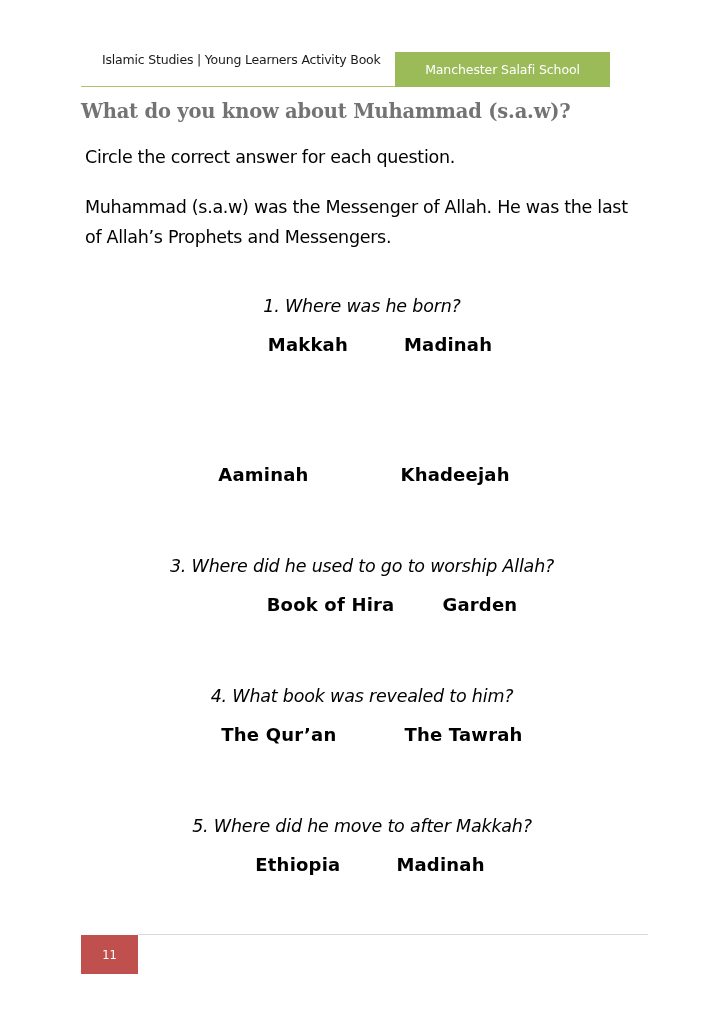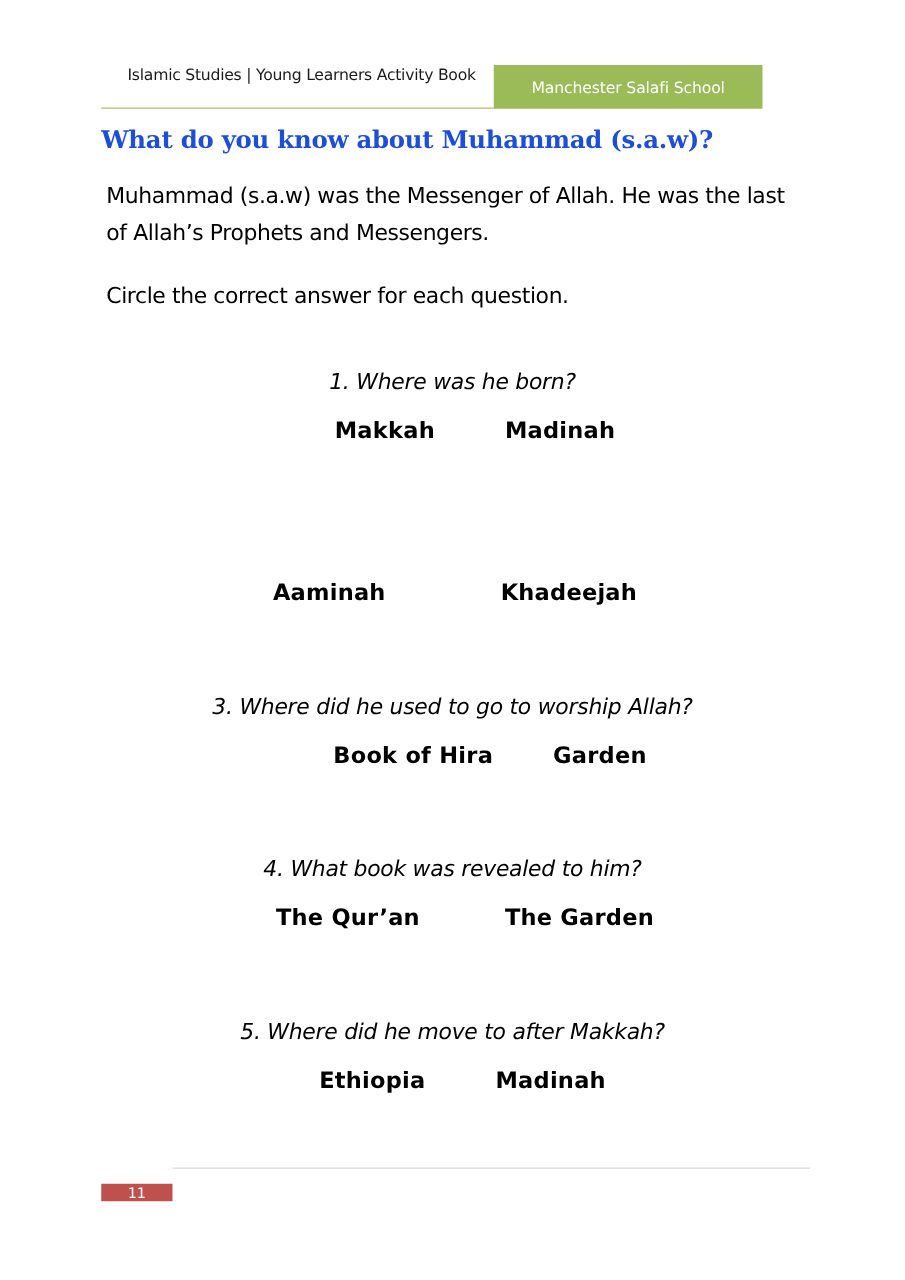--- a/index.html
+++ b/index.html
@@ -76,21 +76,21 @@
 
   
   .title {
     position: absolute;
     left: 81px;
     top: 100px;
     width: 567px;
     font-family: "DejaVu Serif", serif;
     font-weight: bold;
     font-size: 19.5px;
-    color: #1d4ed8;
+    color: #737373;
     letter-spacing: -0.2px;
     white-space: nowrap;
   }
 
   
   .intro {
     position: absolute;
     left: 85px;
     top: 142px;
     width: 552px;
@@ -177,23 +177,23 @@
     position: absolute;
     left: 57px;
     top: 0;
     width: 510px;
     height: 1px;
     background: #d9d9d9;
   }
   .page-badge {
     position: absolute;
     left: 0;
-    top: 13px;
+    top: 1px;
     width: 57px;
-    height: 14px;
+    height: 39px;
     background: #c0504d;
     display: flex;
     align-items: center;
     justify-content: center;
   }
   .page-badge-text {
     font-family: "DejaVu Sans", sans-serif;
     font-size: 11.5px;
     color: #ffffff;
   }
@@ -222,22 +222,22 @@
     </div>
     <div class="header-rule"></div>
     <div class="header-right">
       <span class="header-right-text">Manchester Salafi School</span>
     </div>
   </div>
 
   <div class="title">What do you know about Muhammad (s.a.w)?</div>
 
   <div class="intro">
+    <p>Circle the correct answer for each question.</p>
     <p>Muhammad (s.a.w) was the Messenger of Allah. He was the last of Allah’s Prophets and Messengers.</p>
-    <p>Circle the correct answer for each question.</p>
   </div>
 
   <div class="quiz">
 
     <div class="qblock q1">
       <div class="question">1.  Where was he born?</div>
       <div class="answers">
         <span class="answer">Makkah</span>
         <span class="answer">Madinah</span>
       </div>
@@ -255,21 +255,21 @@
       <div class="answers">
         <span class="answer">Book of Hira</span>
         <span class="answer">Garden</span>
       </div>
     </div>
 
     <div class="qblock q4">
       <div class="question">4. What book was revealed to him?</div>
       <div class="answers">
         <span class="answer">The Qur’an</span>
-        <span class="answer">The Garden</span>
+        <span class="answer">The Tawrah</span>
       </div>
     </div>
 
     <div class="qblock q5">
       <div class="question">5. Where did he move to after Makkah?</div>
       <div class="answers">
         <span class="answer">Ethiopia</span>
         <span class="answer">Madinah</span>
       </div>
     </div>

